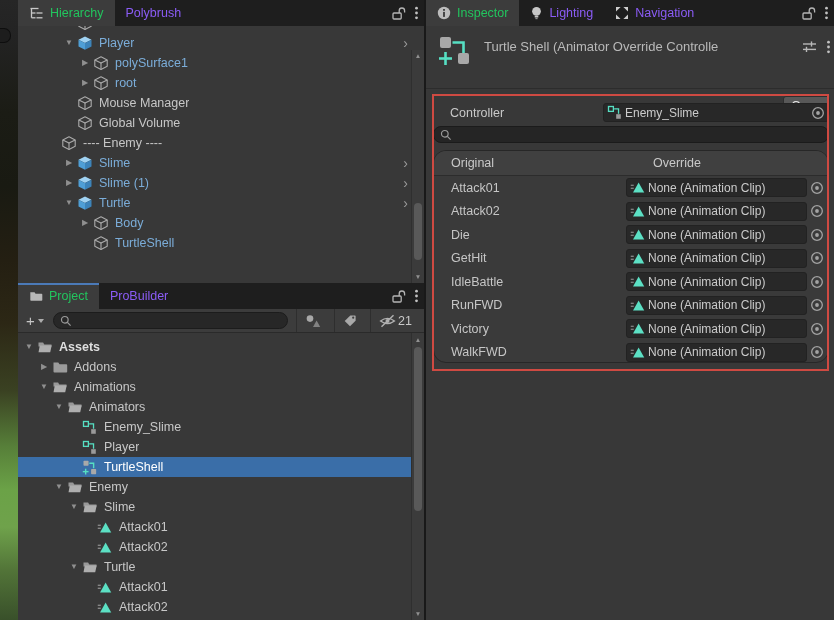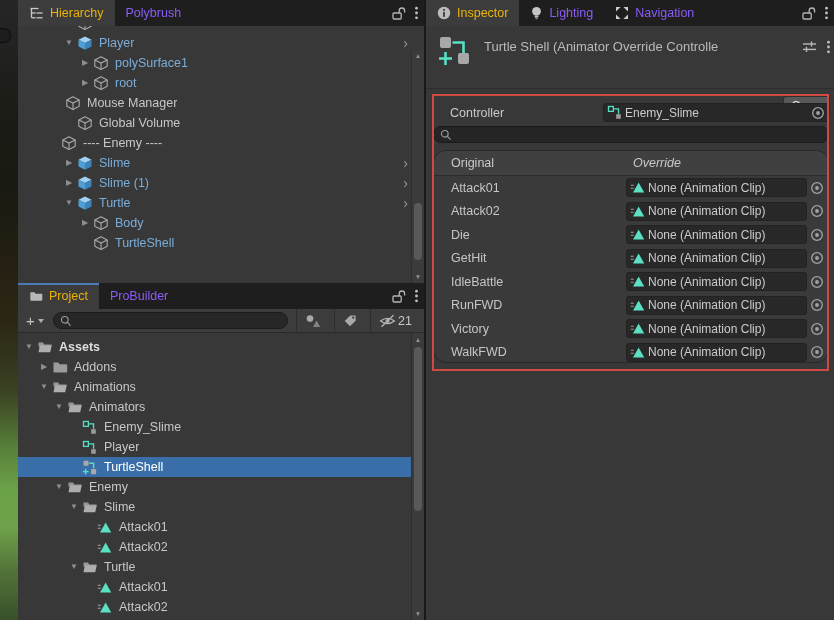--- a/index.html
+++ b/index.html
@@ -10,21 +10,21 @@
   .scene-sliver{position:absolute;left:0;top:0;width:18px;height:620px;
     background:linear-gradient(180deg,#262626 0%,#232323 6%,#1b1c15 18%,#191a12 30%,#241f12 42%,#2c2715 52%,#3a4122 63%,#577f39 72%,#6ba247 79%,#6fa24b 85%,#527438 92%,#39502a 100%);}
   .scene-widget{position:absolute;left:0;top:28px;width:11px;height:15px;background:#1d1d1d;
     border:1px solid #0e0e0e;border-left:none;border-radius:0 7px 7px 0;}
   
   .leftcol{position:absolute;left:18px;top:0;width:406px;height:620px;}
   .vdivider{position:absolute;left:424px;top:0;width:2px;height:620px;background:#191919;}
   .tabbar{height:26px;background:#1e1e1e;display:flex;align-items:stretch;}
   .tab{display:flex;align-items:center;gap:6px;padding:0 11px;font-size:12.5px;color:#8b5cf6;
     position:relative;white-space:nowrap;}
-  .tab.active{background:#3c3c3c;color:#eab308;}
+  .tab.active{background:#3c3c3c;color:#22c55e;}
   .tab.focused::before{content:"";position:absolute;left:0;right:0;top:0;height:2px;background:#4b7ab8;}
   .tabbar-right{margin-left:auto;display:flex;align-items:center;gap:8px;padding-right:5px;}
   .tbicon{display:flex;align-items:center;}
   .toolbar{height:24px;background:#3c3c3c;display:flex;align-items:center;padding:0 4px;gap:5px;
     border-bottom:1px solid #2a2a2a;}
   .plusbtn{display:flex;align-items:center;gap:3px;padding:0 4px;height:18px;}
   .plusbtn::before{content:"+";font-size:15px;line-height:14px;color:#c6c6c6;}
   .caret{width:0;height:0;border-left:3.5px solid transparent;border-right:3.5px solid transparent;border-top:4px solid #adadad;}
   .searchfield{flex:1;height:17px;background:#272727;border:1px solid #1c1c1c;border-radius:9px;
     display:flex;align-items:center;gap:4px;padding:0 6px;margin-right:3px;min-width:0;}
@@ -68,21 +68,21 @@
   .objfield .val{overflow:hidden;flex:1;}
   .pickwrap{flex:none;display:flex;align-items:center;}
   .ctrl-field{position:absolute;left:177px;top:14px;width:226px;height:19px;}
   .insp-search{position:absolute;left:7px;top:37px;width:396px;height:17px;background:#252525;
     border:1px solid #1b1b1b;border-radius:8px;display:flex;align-items:center;gap:4px;padding:0 6px;}
   .ovr-table{position:absolute;left:7px;top:61px;width:396px;height:213px;background:#3a3a3a;
     border:1px solid #272727;border-radius:13px;overflow:hidden;}
   .ovr-head{position:relative;height:25px;background:#404040;border-bottom:1px solid #2c2c2c;
     font-size:12.5px;color:#c9c9c9;}
   .ovr-head .c1{position:absolute;left:17px;top:5px;}
-  .ovr-head .c2{position:absolute;left:199px;top:5px;font-style:italic;}
+  .ovr-head .c2{position:absolute;left:219px;top:5px;}
   .orow{height:23.5px;display:flex;align-items:center;font-size:12.5px;color:#c6c6c6;padding-left:17px;}
   .orow .oname{width:175px;flex:none;white-space:nowrap;overflow:hidden;}
   .orow .objfield{width:181px;height:19px;flex:none;}
   .orow .pick{margin-left:3px;flex:none;display:flex;}
   .pad4{padding-top:4px;}
 </style>
 </head>
 <body>
 
 <div class="screen">
@@ -172,21 +172,21 @@
               <svg width="16" height="16" viewBox="0 0 16 16">
                 <g fill="none" stroke="#ababab" stroke-width="1.1" stroke-linejoin="round">
                   <polygon points="8,1.8 14.2,4.9 14.2,11.3 8,14.4 1.8,11.3 1.8,4.9"></polygon>
                   <polyline points="1.8,4.9 8,8.1 14.2,4.9"></polyline>
                   <line x1="8" y1="8.1" x2="8" y2="14.4"></line>
                 </g>
               </svg>
             </span>
             <span class="tlabel">root</span>
           </div>
-          <div class="trow" style="padding-left: 32px;">
+          <div class="trow" style="padding-left: 44px;">
             <span class="arrow"></span>
             <span class="ticon">
               <svg width="16" height="16" viewBox="0 0 16 16">
                 <g fill="none" stroke="#ababab" stroke-width="1.1" stroke-linejoin="round">
                   <polygon points="8,1.8 14.2,4.9 14.2,11.3 8,14.4 1.8,11.3 1.8,4.9"></polygon>
                   <polyline points="1.8,4.9 8,8.1 14.2,4.9"></polyline>
                   <line x1="8" y1="8.1" x2="8" y2="14.4"></line>
                 </g>
               </svg>
             </span>

